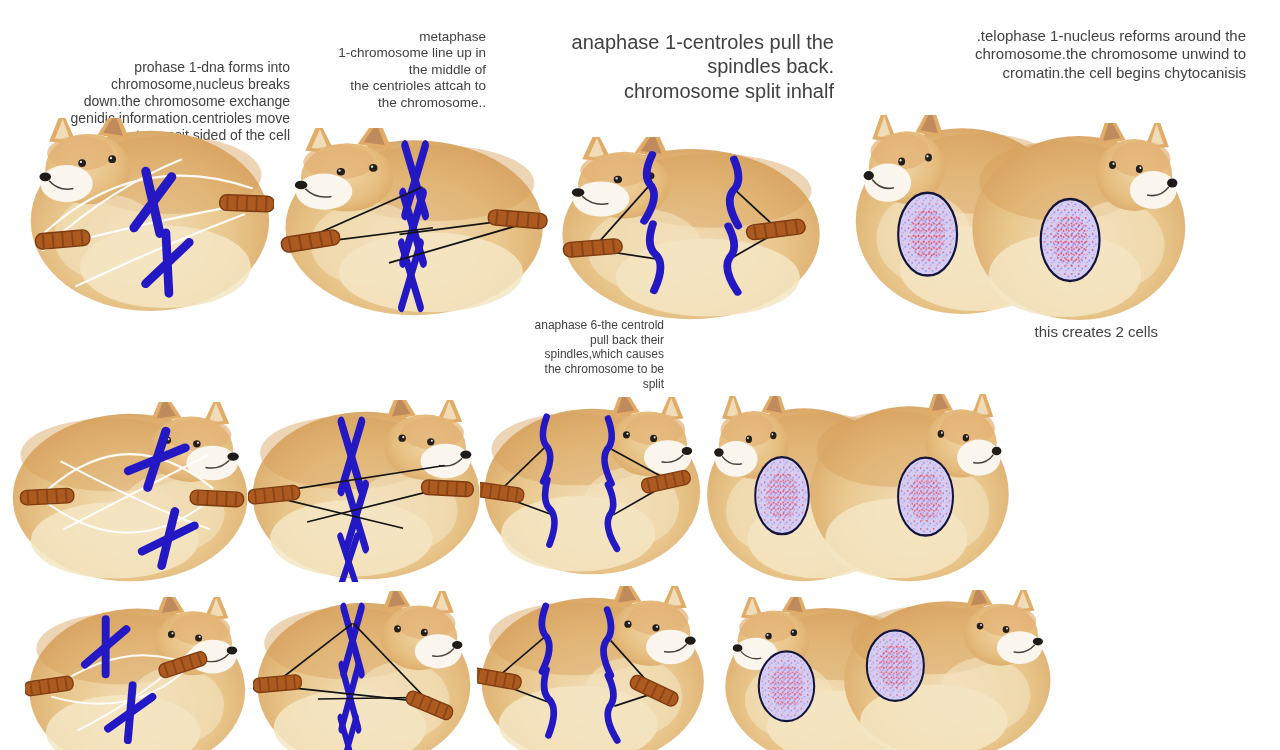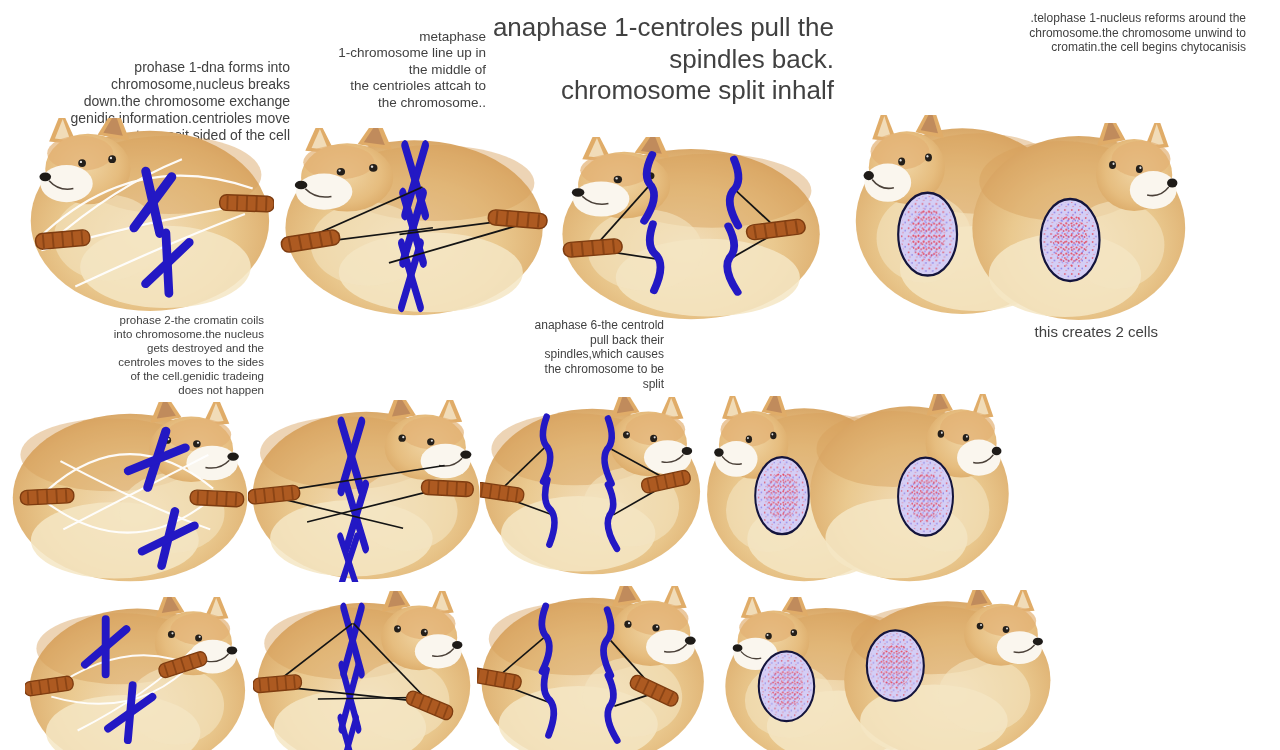--- a/index.html
+++ b/index.html
@@ -90,33 +90,27 @@
   <div class="label" style="left:20px;top:59px;width:270px;font-size:14px">prohase 1-dna  forms into
 chromosome,nucleus breaks
 down.the chromosome exchange
 genidic information.centrioles move
 to oposit sided of the cell</div>
   <div class="label" style="left:268px;top:29px;width:218px;font-size:13.5px">metaphase
 1-chromosome line up in
 the middle of
 the centrioles attcah to
 the chromosome..</div>
-  <div class="label" style="left:490px;top:12px;width:344px;font-size:26px">anaphase 1-centroles pull the
+  <div class="label" style="left:490px;top:30px;width:344px;font-size:20px">anaphase 1-centroles pull the
 spindles back.
 chromosome split inhalf</div>
-  <div class="label" style="left:878px;top:11px;width:368px;font-size:12px">.telophase 1-nucleus reforms around the
+  <div class="label" style="left:878px;top:27px;width:368px;font-size:15px">.telophase 1-nucleus reforms around the
 chromosome.the chromosome unwind to
 cromatin.the cell begins chytocanisis</div>
 
-  <div class="label" style="left:40px;top:313px;width:224px;font-size:11.5px">prohase 2-the  cromatin coils
-into chromosome.the nucleus
-gets destroyed and the
-centroles moves to  the sides
-of the cell.genidic tradeing
-does not happen</div>
   <div class="label" style="left:484px;top:318px;width:180px;font-size:12px">anaphase 6-the centrold
 pull back their
 spindles,which causes
 the chromosome to be
 split</div>
   <div class="label" style="left:952px;top:323px;width:206px;font-size:15px">this creates  2 cells</div>
 
   <div class="cell" style="left:22px;top:118px;width:252px;height:196px">
     <svg viewBox="0 0 260 200" preserveAspectRatio="none">
       <use href="#doge"></use>

